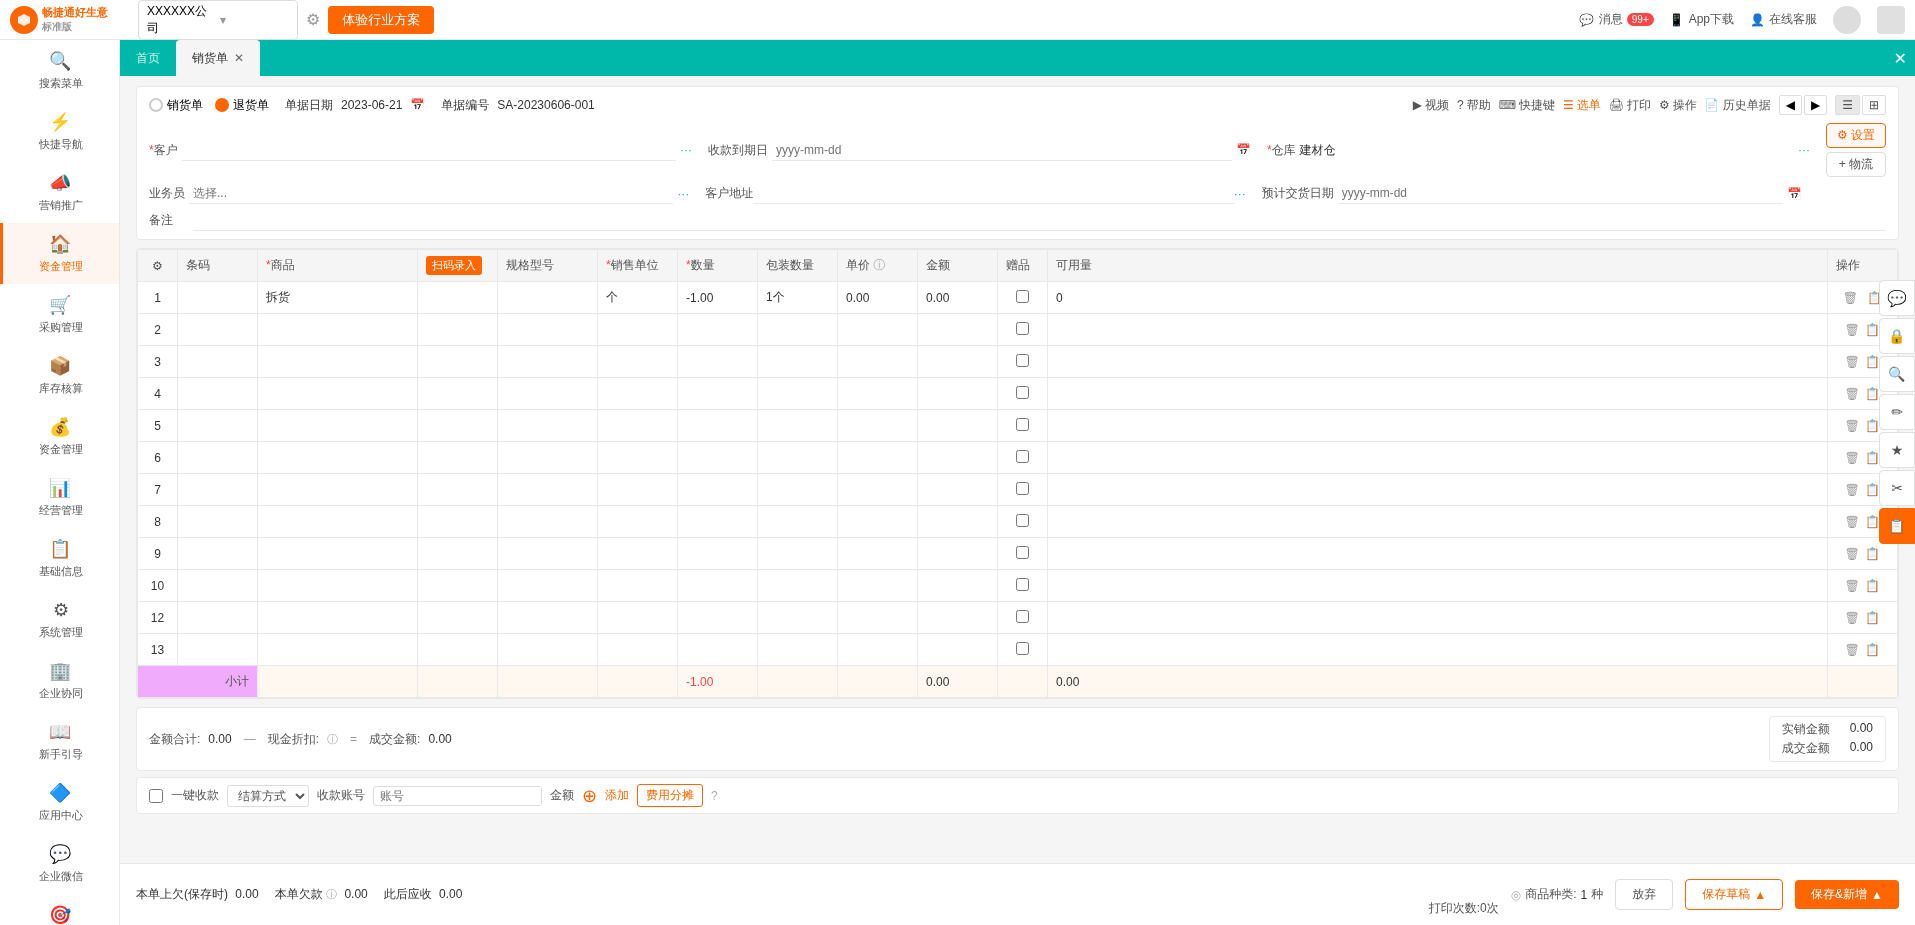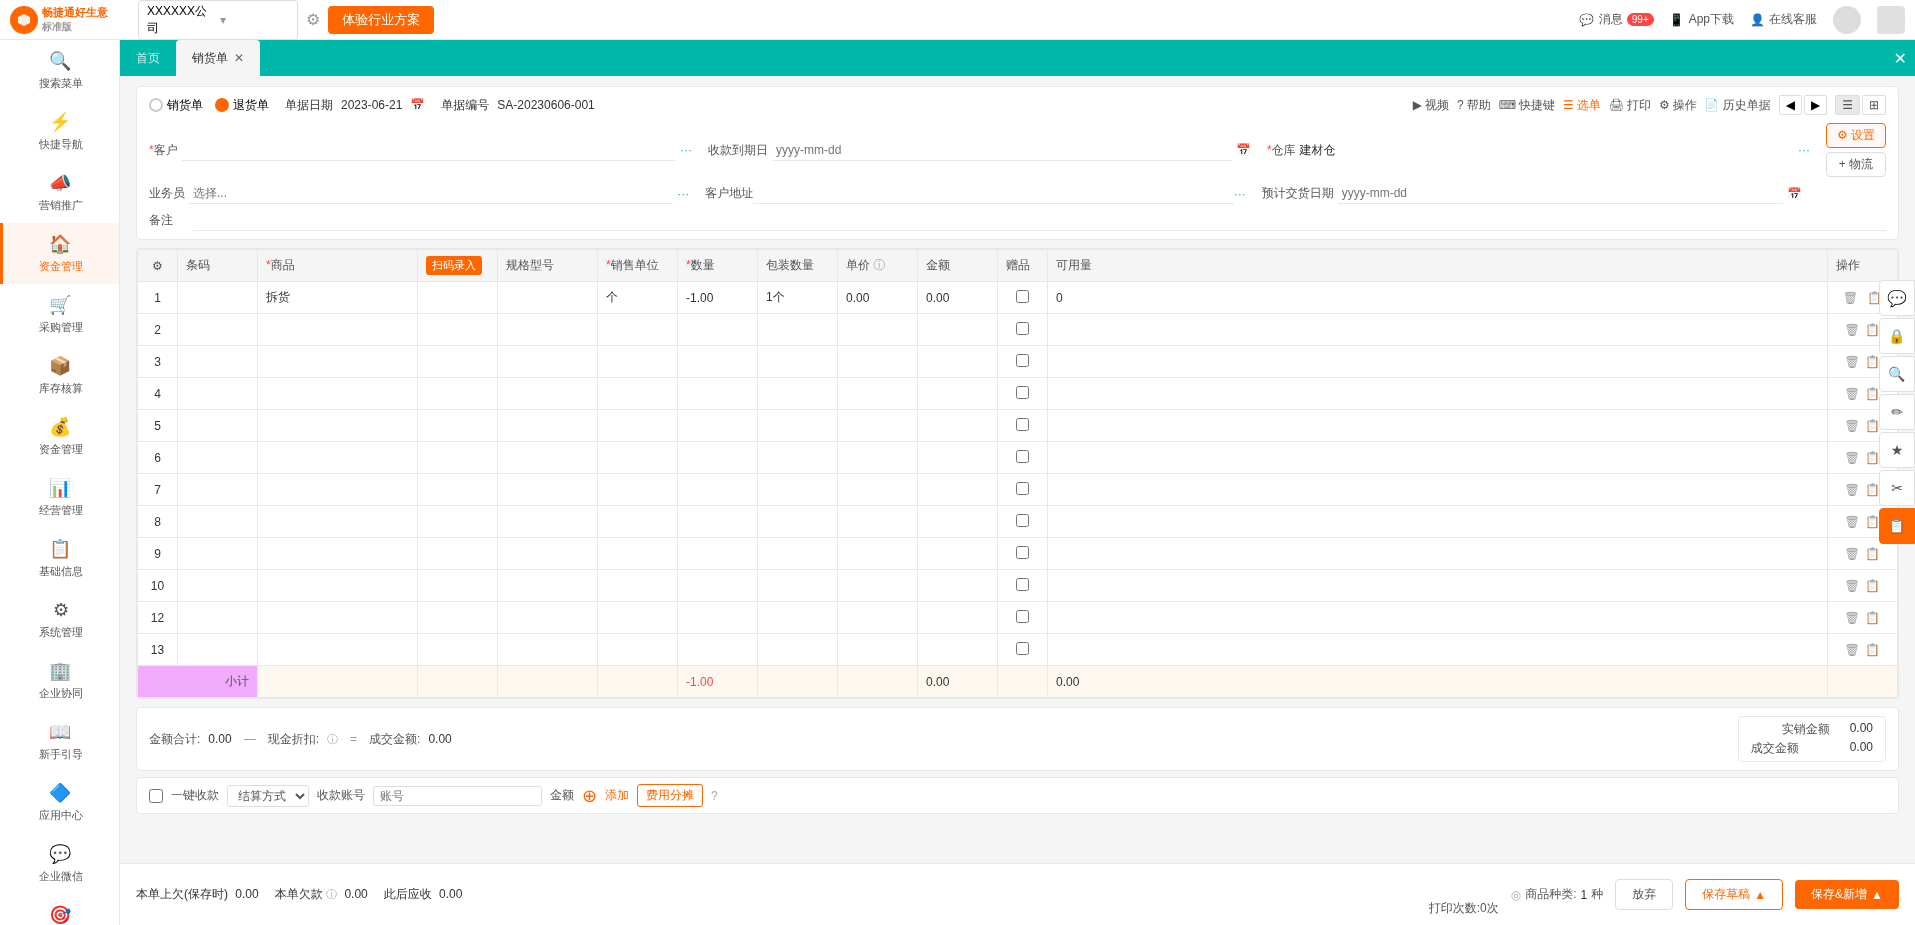--- a/index.html
+++ b/index.html
@@ -647,21 +647,21 @@
           <span style="color:#555;">金额合计:</span>
           <span style="color:#333;font-weight:500;">0.00</span>
           <span style="color:#999;margin:0 4px;">—</span>
           <span style="color:#555;">现金折扣:</span>
           <span style="color:#aaa;font-size:11px;">ⓘ</span>
           <span style="color:#999;margin:0 4px;">=</span>
           <span style="color:#555;">成交金额:</span>
           <span style="color:#333;font-weight:500;">0.00</span>
 
           <div style="margin-left:auto;display:flex;flex-direction:column;gap:2px;padding:4px 12px;border:1px solid #e8e8e8;border-radius:4px;">
-            <div style="display:flex;justify-content:space-between;gap:20px;margin-left:31px;">
+            <div style="display:flex;justify-content:space-between;gap:20px;">
               <span style="color:#555;">实销金额</span>
               <span style="color:#333;font-weight:500;">0.00</span>
             </div>
             <div style="display:flex;justify-content:space-between;gap:20px;">
               <span style="color:#555;">成交金额</span>
               <span style="color:#333;font-weight:500;">0.00</span>
             </div>
           </div>
         </div>
 

